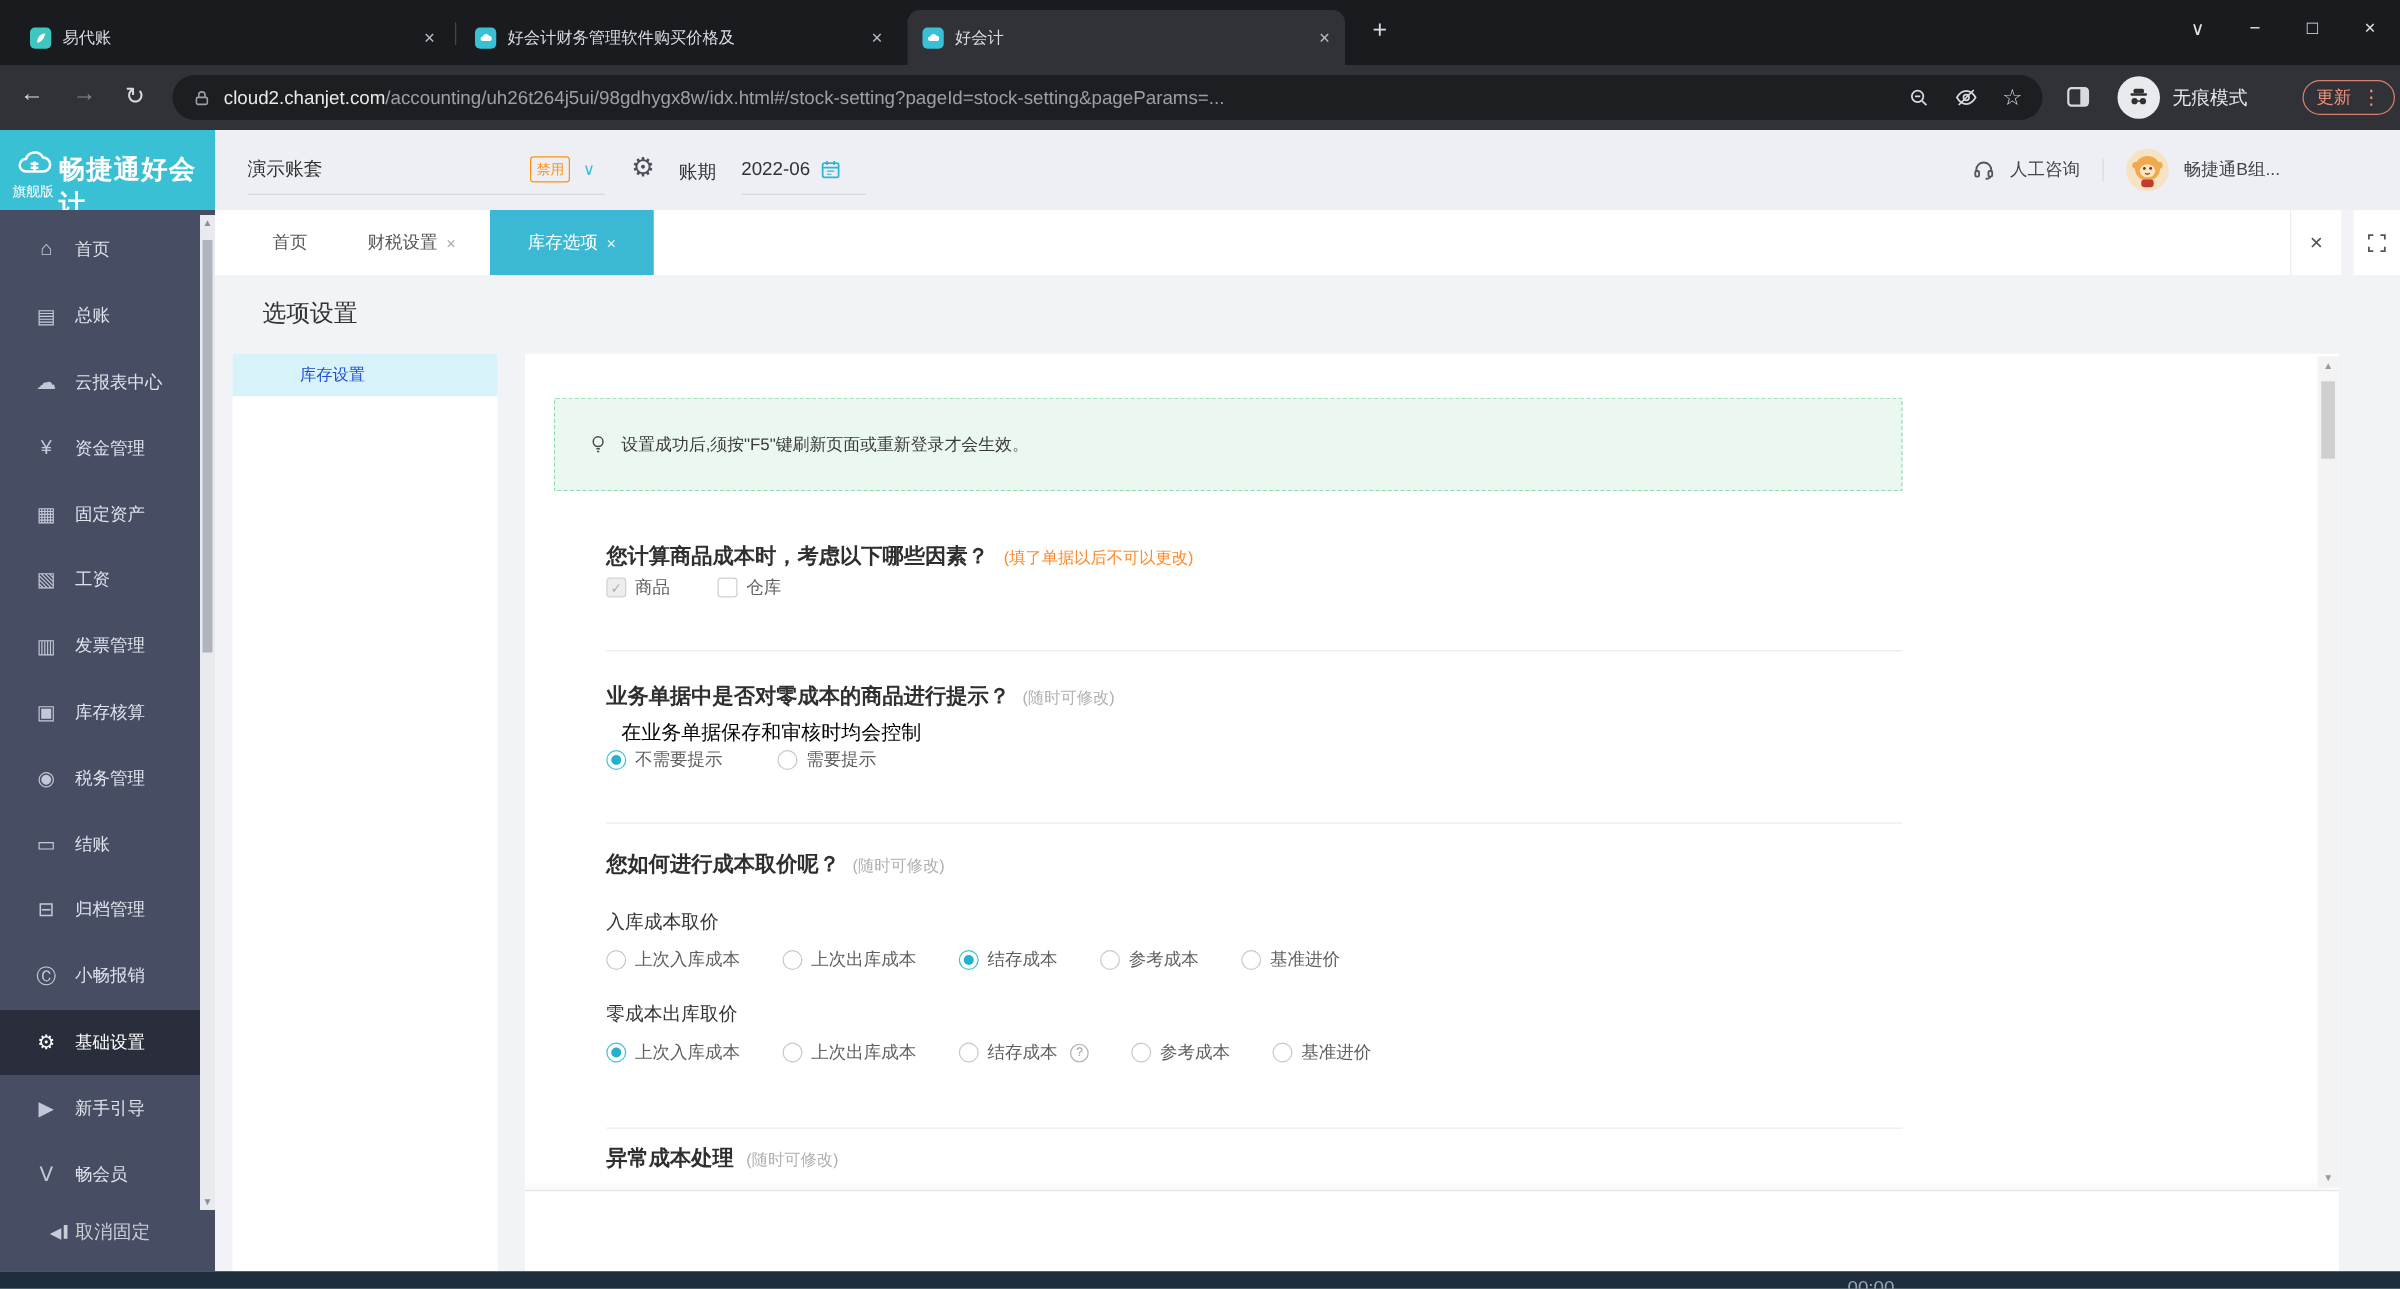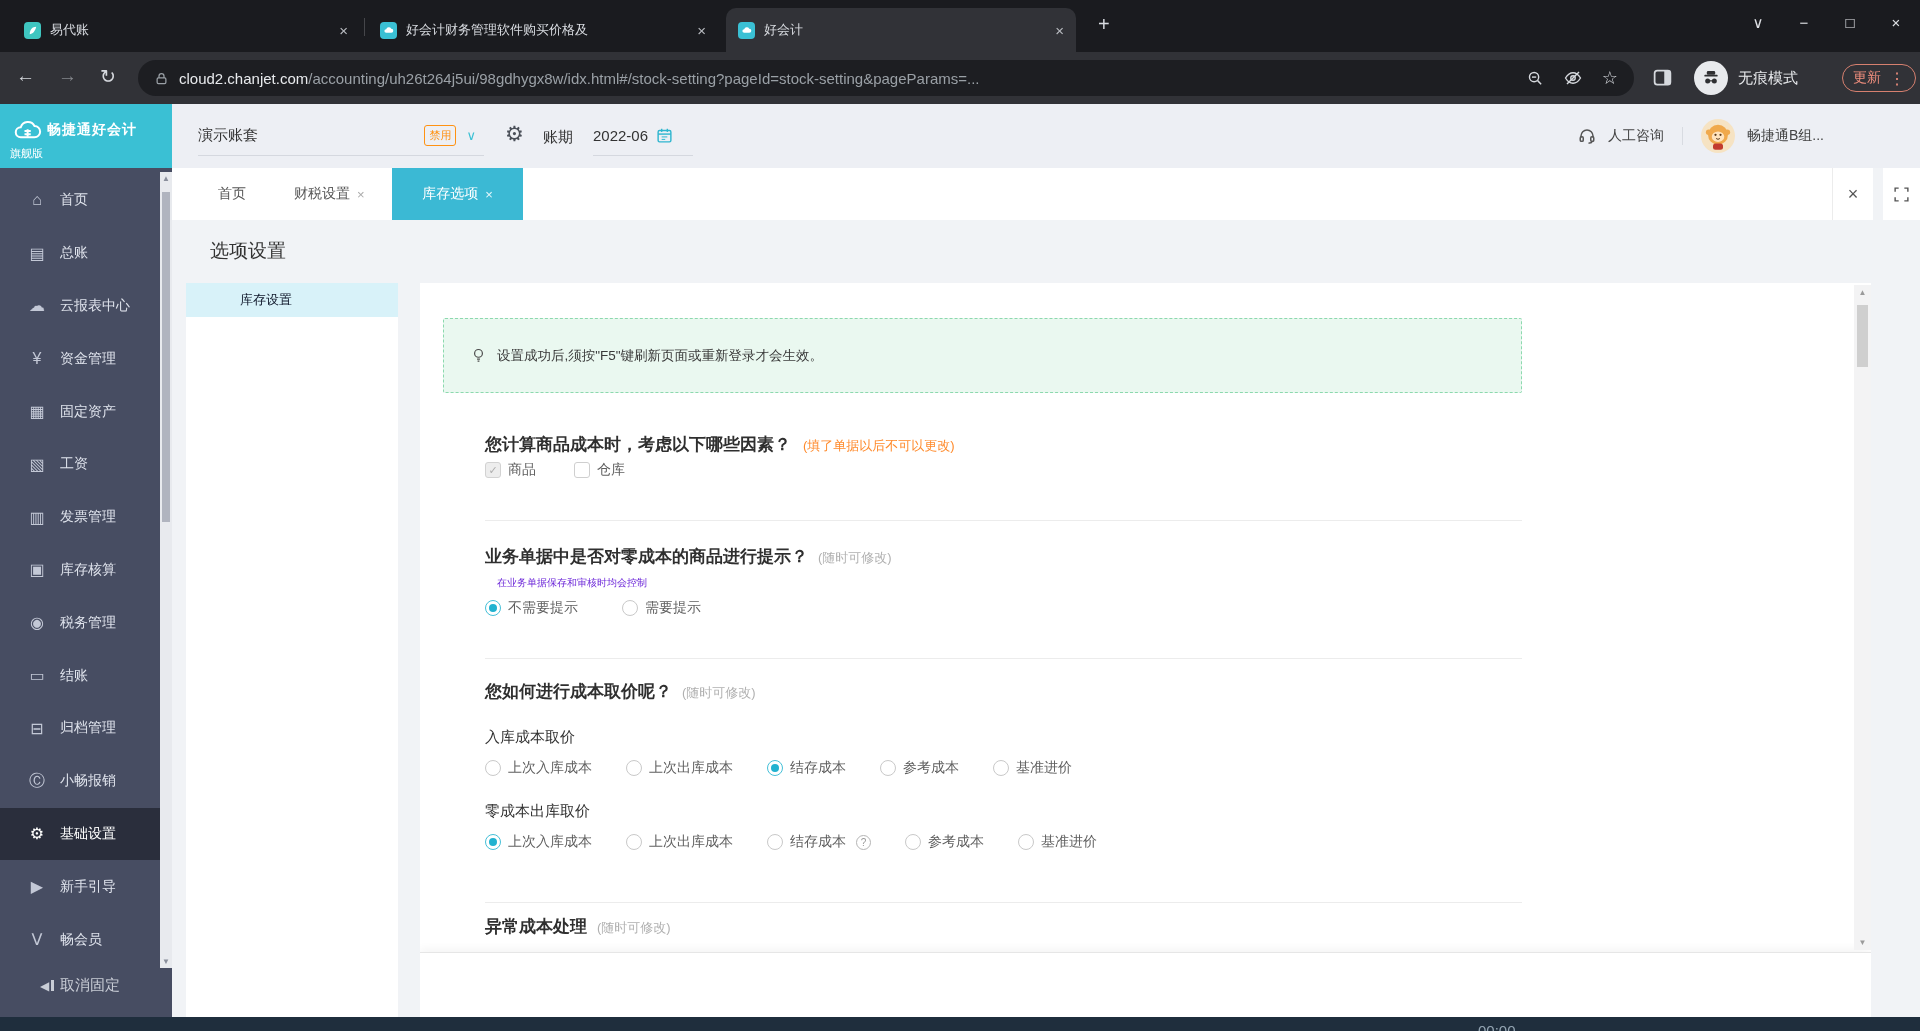--- a/index.html
+++ b/index.html
@@ -30,21 +30,21 @@
   #incog-badge { position:absolute; left:1694px; top:9px; width:34px; height:34px; border-radius:50%;
     background:#e8eaed; display:flex; align-items:center; justify-content:center; }
   #incog-label { position:absolute; left:1738px; top:17px; color:#e8eaed; font-size:15px; }
   #update-pill { position:absolute; left:1842px; top:12px; height:28px; border-radius:15px;
     border:1.5px solid #d6806f; display:flex; align-items:center; padding:0 10px; gap:8px;
     color:#ef8e7d; font-size:14px; }
 
   
   #appbar { position:absolute; left:0; top:104px; width:1920px; height:64px; background:#edeff4; }
   #logo { position:absolute; left:0; top:0; width:172px; height:64px; background:#3ac0d4; color:#fff; }
-  #logo .brand { position:absolute; left:47px; top:17px; font-size:14px; font-weight:bold; letter-spacing:1px; }
+  #logo .brand { position:absolute; left:47px; top:17px; font-size:21px; font-weight:bold; letter-spacing:1px; }
   #logo .edition { position:absolute; left:10px; top:42px; font-size:11px; }
   #acct-field { position:absolute; left:198px; top:12px; width:286px; height:40px;
     border-bottom:1px solid #d5d8df; display:flex; align-items:center; }
   #acct-field .acct-name { font-size:15px; color:#333; }
   #badge-disabled { margin-left:auto; font-size:11px; color:#ff9212; border:1px solid #ff9212;
     border-radius:3px; padding:2px 4px; }
   #acct-chevron { color:#3ac0d4; font-size:13px; margin:0 8px 0 10px; }
   #gear-top { position:absolute; left:505px; top:18px; font-size:21px; color:#4a4f58; }
   #period-label { position:absolute; left:543px; top:24px; font-size:15px; color:#333; }
   #period-field { position:absolute; left:593px; top:12px; width:100px; height:40px;
@@ -80,33 +80,33 @@
   #tr-close { position:absolute; left:1660px; top:0; width:41px; height:52px; background:#fff;
     border-left:1px solid #ececec; display:flex; align-items:center; justify-content:center;
     font-size:18px; color:#555; }
   #tr-gap { position:absolute; left:1701px; top:0; width:10px; height:52px; background:#f1f3f6; }
   #tr-full { position:absolute; left:1711px; top:0; width:37px; height:52px; background:#fff;
     display:flex; align-items:center; justify-content:center; color:#555; }
 
   
   #page-title { position:absolute; left:210px; top:238px; font-size:19px; color:#333; }
   #subnav { position:absolute; left:186px; top:283px; width:212px; height:734px; background:#fff; }
-  .subnav-item { height:34px; line-height:34px; padding-left:54px; font-size:13px; color:#0f172a; }
+  .subnav-item { height:34px; line-height:34px; padding-left:54px; font-size:13px; color:#1d4ed8; }
   .subnav-item.active { background:#d8f2f9; }
 
   #panel { position:absolute; left:420px; top:283px; width:1451px; height:734px; background:#fff; overflow:hidden; }
   #notice { position:absolute; left:23px; top:35px; width:1079px; height:75px; background:#eaf8f0;
     border:1px dashed #8cd9ae; border-radius:2px; display:flex; align-items:center; padding-left:26px; }
   #notice .txt { font-size:13.5px; color:#3a3a3a; margin-left:10px; }
 
   .q-title { position:absolute; left:65px; display:flex; align-items:baseline; }
   .q-title .t { font-size:17px; font-weight:600; color:#2f2f2f; }
   .q-title .hint-orange { font-size:13px; color:#ff8a2b; margin-left:12px; }
   .q-title .hint-gray { font-size:13px; color:#b0b0b0; margin-left:10px; }
-  .sub-note { position:absolute; left:77px; font-size:10px; color:#6d28d9; }
+  .sub-note { position:absolute; left:77px; font-size:16px; color:#000000; }
   .opt-row { position:absolute; left:65px; display:flex; align-items:center; gap:44px; }
   .opt { display:flex; align-items:center; gap:7px; font-size:14px; color:#5f5f5f; }
   .cbox { width:16px; height:16px; border-radius:3px; border:1px solid #cfcfcf; background:#fff;
     display:flex; align-items:center; justify-content:center; font-size:11px; color:#adadad; }
   .cbox.checked-disabled { background:#ededed; border-color:#d2d2d2; }
   .radio { width:16px; height:16px; border-radius:50%; border:1px solid #c9c9c9; background:#fff;
     display:flex; align-items:center; justify-content:center; }
   .radio.sel { border-color:#45c0d8; }
   .radio.sel::after { content:""; width:8px; height:8px; border-radius:50%; background:#21b2d0; }
   .group-label { position:absolute; left:65px; font-size:15px; color:#333; }

